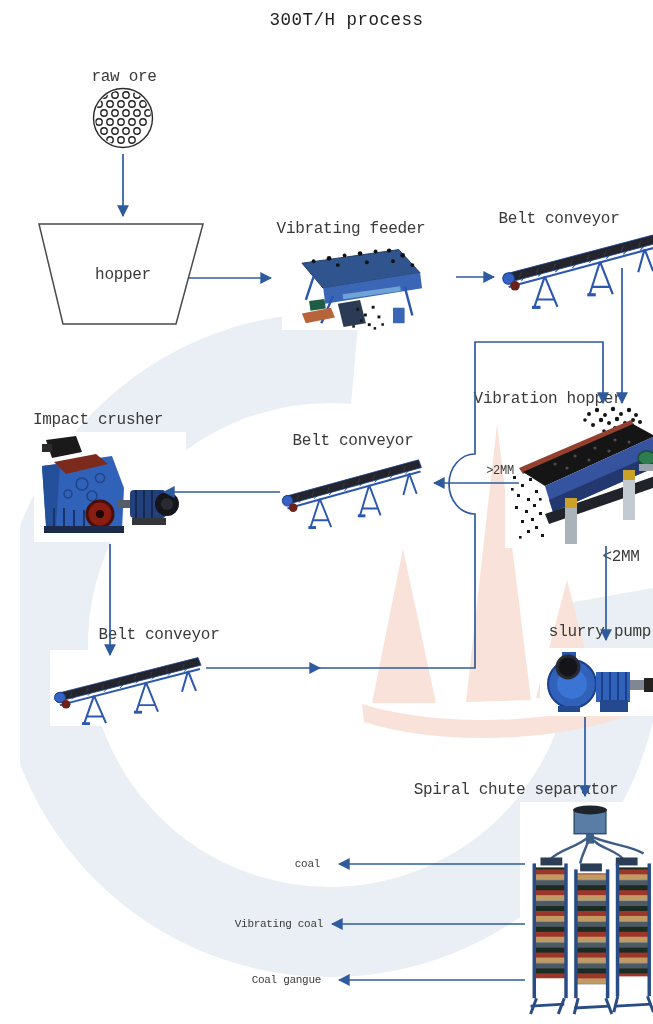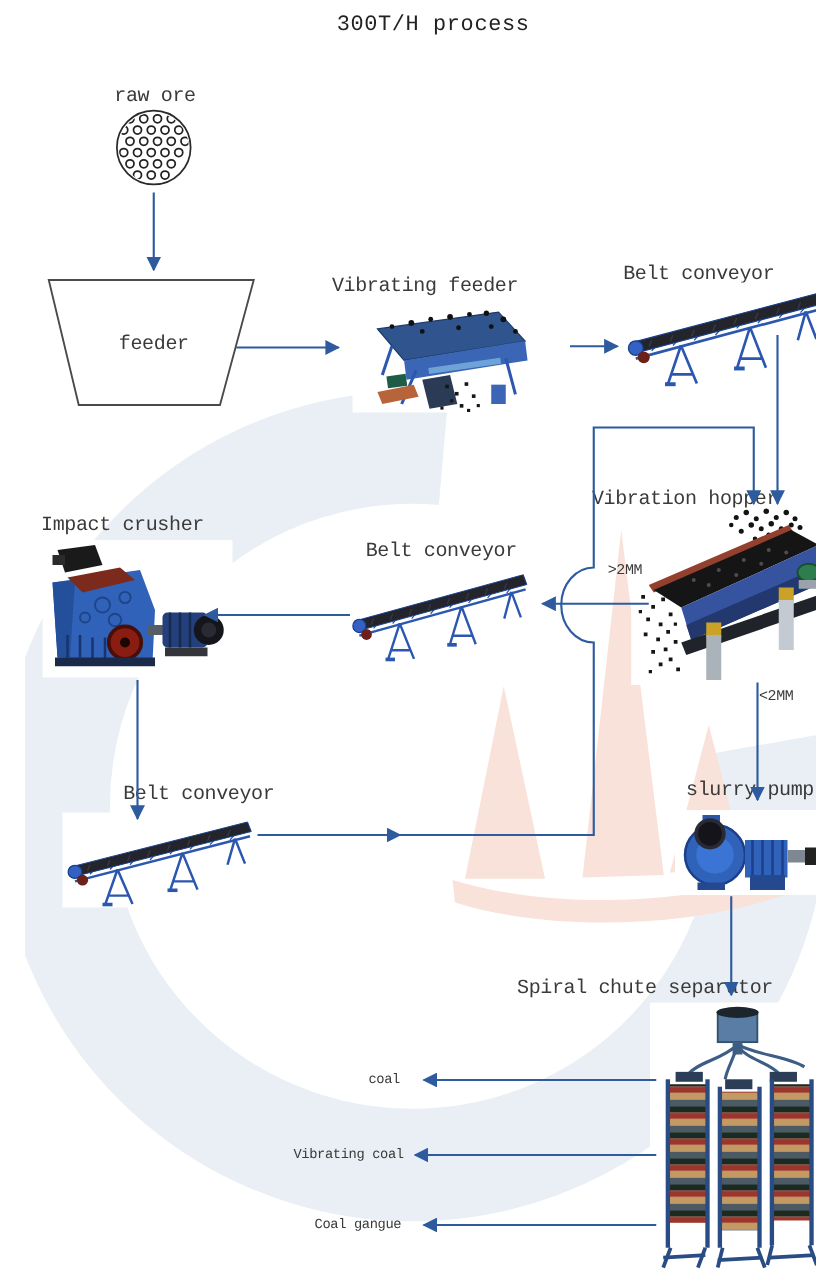--- a/index.html
+++ b/index.html
@@ -107,23 +107,23 @@
           <circle cx="42" cy="55" r="3.2"></circle>
       </g>
     </svg>
   </div>
 
   <div class="node" style="left:10px;top:219px">
     <svg width="186" height="110" viewBox="0 0 186 110">
       <polygon points="9,5 173,5 146,105 33,105" fill="#ffffff" stroke="#4a4a4a" stroke-width="1.5"></polygon>
     </svg>
   </div>
-  <div class="lbl" style="left:103px;top:275px">feeder</div>
-
-  <div class="lbl" style="left:320px;top:229px">Vibrating feeder</div>
+  <div class="lbl" style="left:103px;top:275px">hopper</div>
+
+  <div class="lbl" style="left:331px;top:229px">Vibrating feeder</div>
   <div class="eq" style="left:262px;top:238px">
     <svg width="160" height="92" viewBox="0 0 160 95">
       <polygon points="18,26 118,12 140,36 40,52" fill="#30548e" stroke="#1d3a66" stroke-width="1"></polygon>
       <polygon points="40,52 140,36 142,52 42,68" fill="#3a66b5"></polygon>
       <rect x="60" y="54" width="60" height="5" fill="#6fa3d8" transform="rotate(-8 90 56)"></rect>
       <g fill="#111">
         <circle cx="30" cy="24" r="2"></circle>
           <circle cx="46" cy="21" r="2.4"></circle>
           <circle cx="62" cy="18" r="2"></circle>
           <circle cx="78" cy="16" r="2.4"></circle>
@@ -321,22 +321,22 @@
         <path d="M16,198 L10,214 M44,198 L38,214 M58,198 L54,214 M86,198 L92,214 M98,196 L94,212 M128,196 L134,212"></path>
         <path d="M10,206 L44,204 M54,208 L90,206 M96,206 L132,204"></path>
       </g>
     </svg>
   </div>
 
   <div class="lbl-r" style="left:300px;top:864px">coal</div>
   <div class="lbl-r" style="left:303px;top:924px">Vibrating coal</div>
   <div class="lbl-r" style="left:301px;top:980px">Coal gangue</div>
 
-  <div class="lbl" style="left:480px;top:456px;font-size:12px">&gt;2MM</div>
-  <div class="lbl" style="left:601px;top:557px;font-size:12px">&lt;2MM</div>
+  <div class="lbl" style="left:480px;top:471px;font-size:12px">&gt;2MM</div>
+  <div class="lbl" style="left:601px;top:557px;font-size:16px">&lt;2MM</div>
 
   <svg class="layer" viewBox="0 0 653 1024" style="pointer-events:none">
     <defs>
       <marker id="ah" viewBox="0 0 10 10" refX="9" refY="5" markerWidth="7" markerHeight="7" orient="auto-start-reverse">
         <path d="M0,0 L10,5 L0,10 Z" fill="#2e5b9e"></path>
       </marker>
     </defs>
     <g fill="none" stroke="#2e5b9e" stroke-width="1.7">
       <path d="M103,154 L103,216" marker-end="url(#ah)"></path>
       <path d="M169,278 L251,278" marker-end="url(#ah)"></path>

